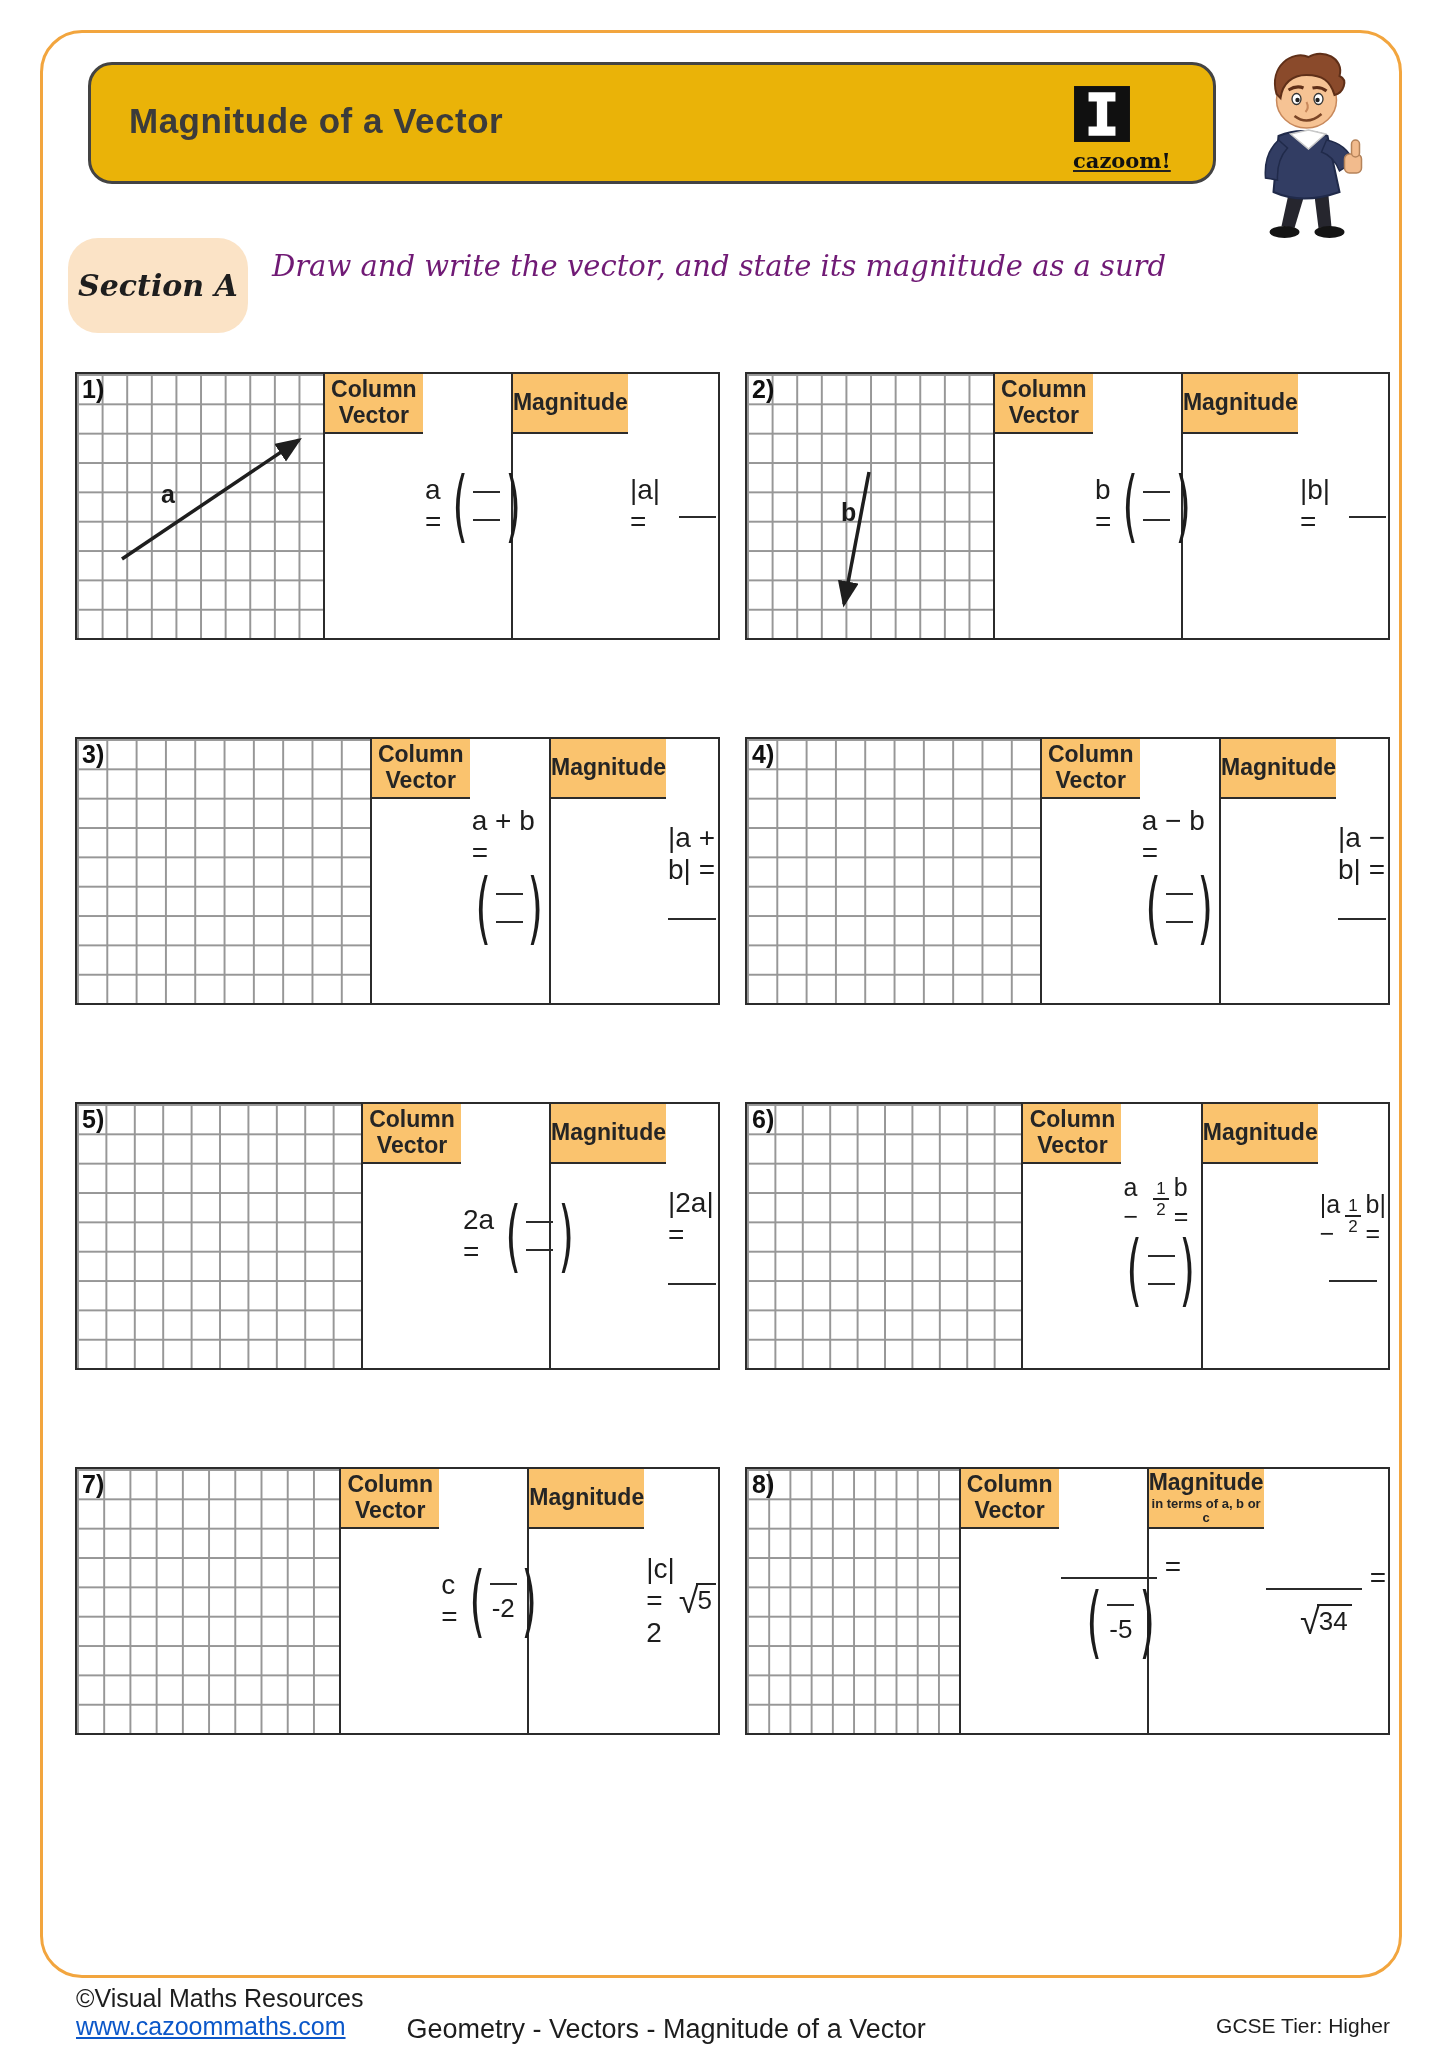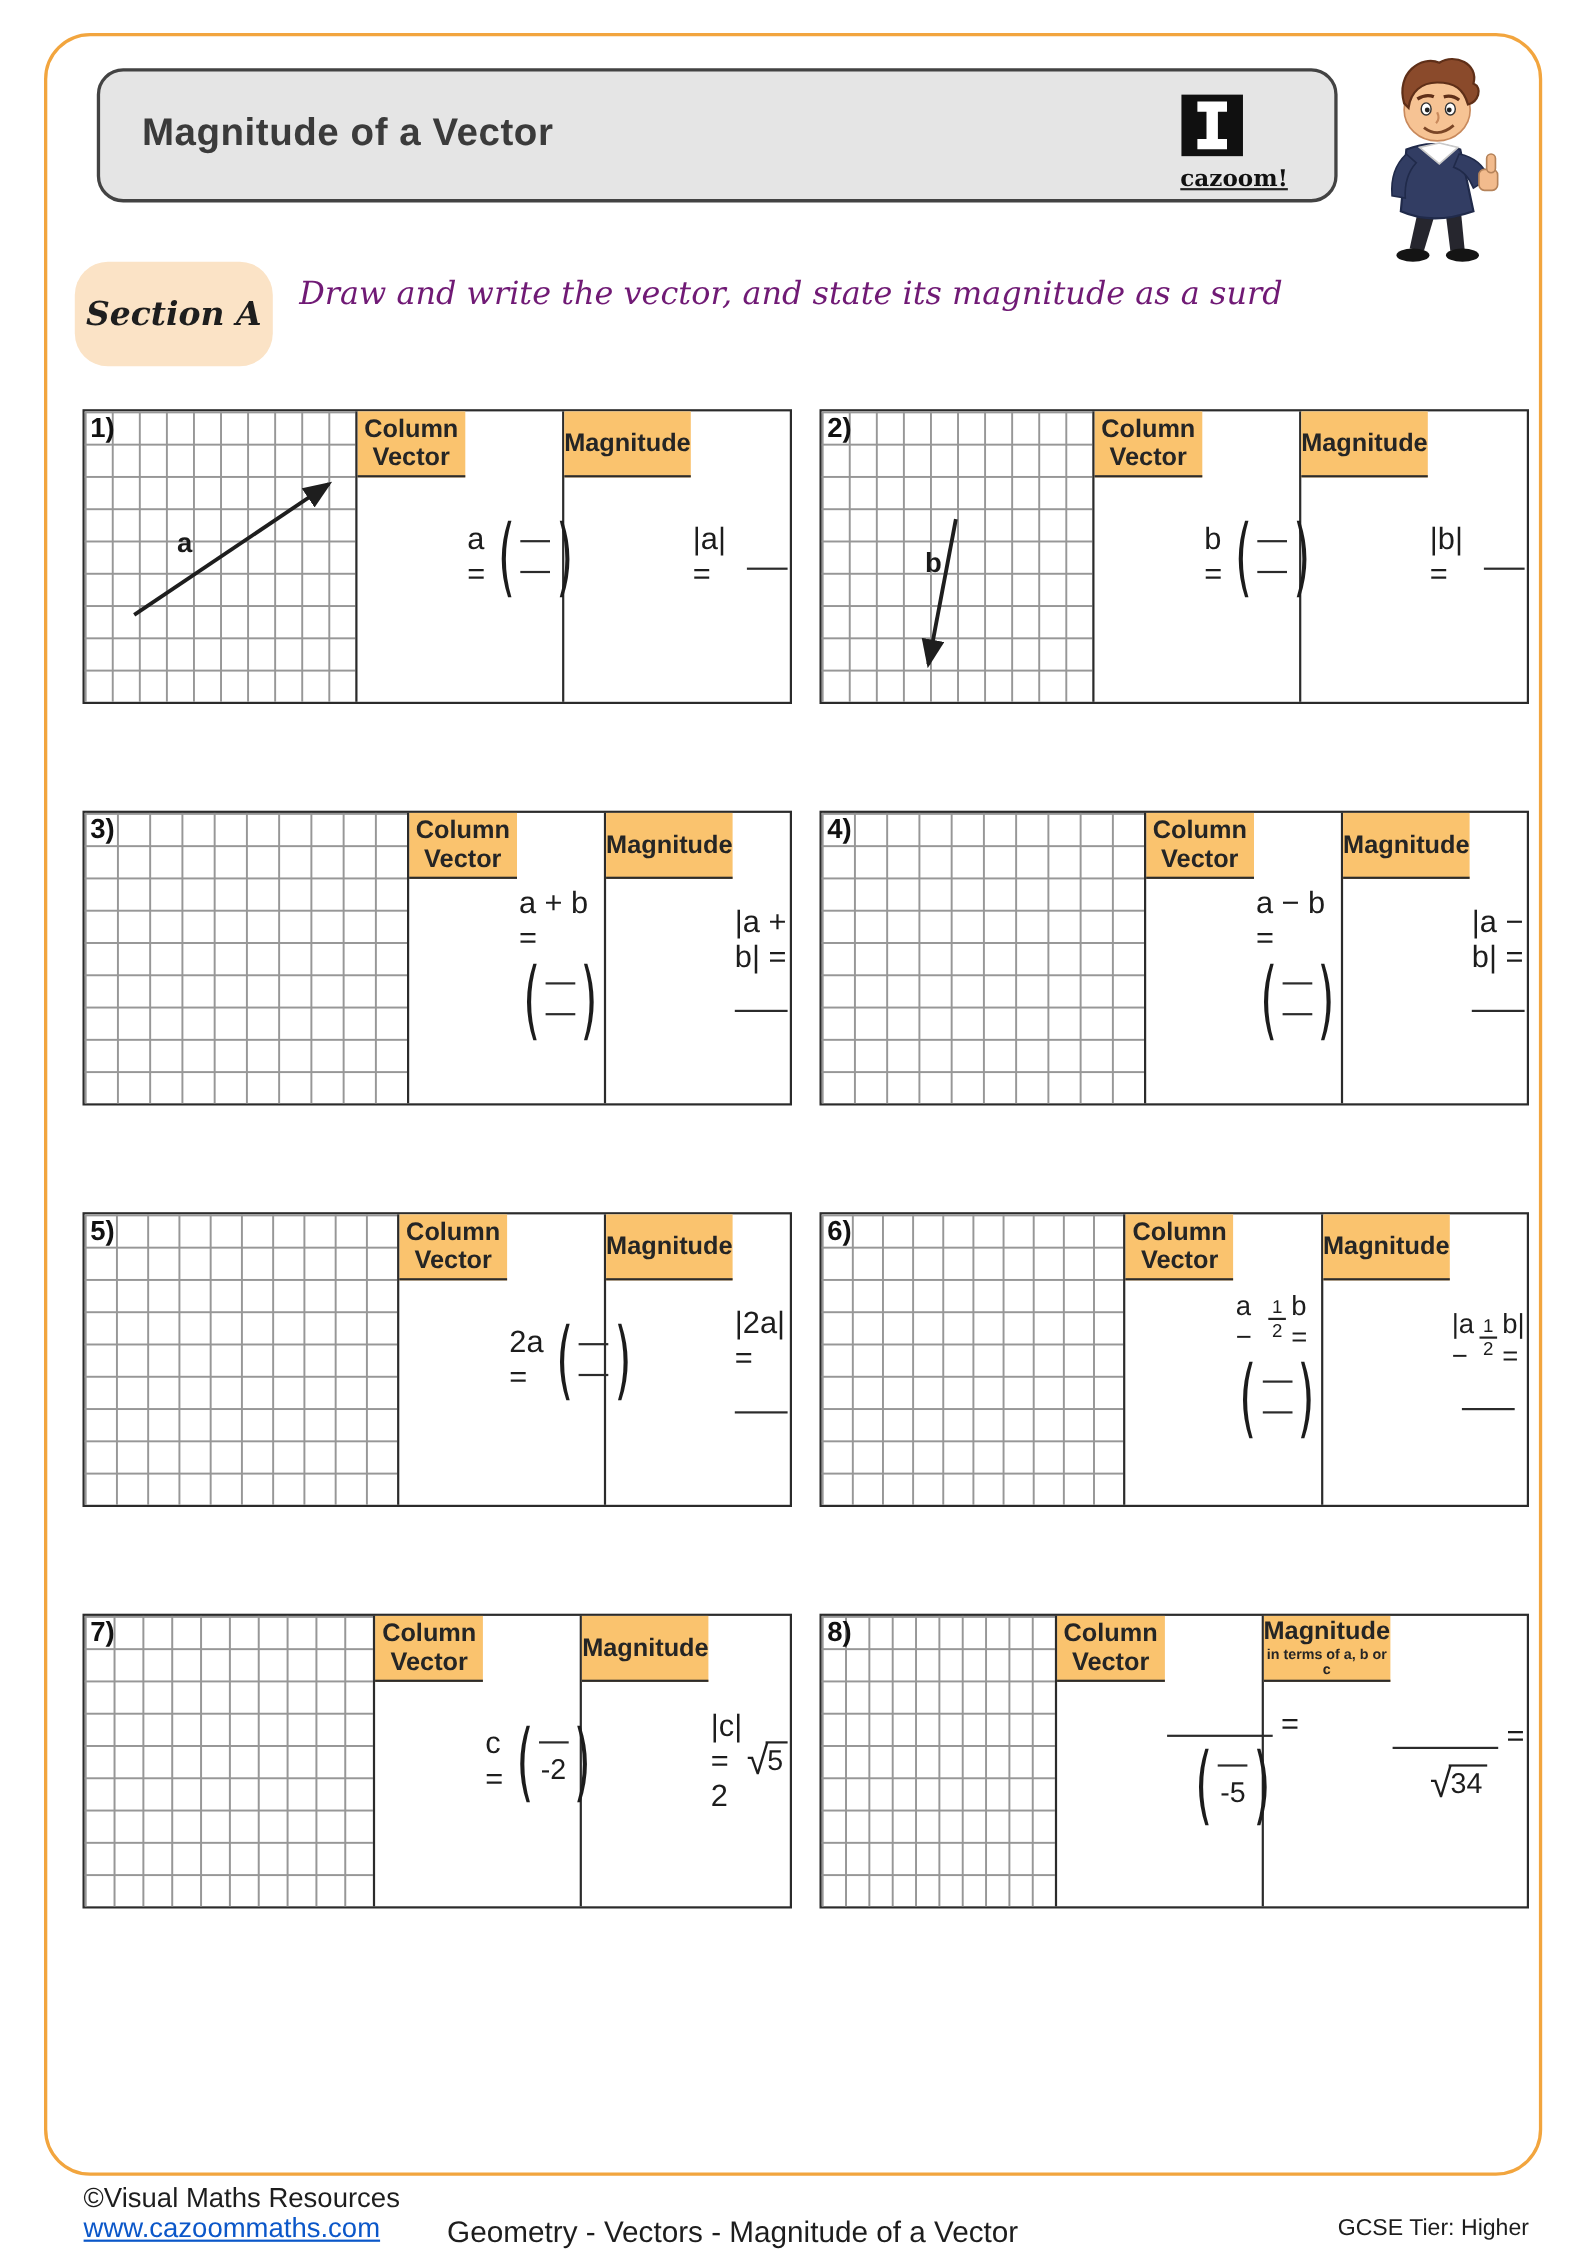--- a/index.html
+++ b/index.html
@@ -7,21 +7,21 @@
     width:1448px;height:2048px;position:relative;background:#ffffff;
     font-family:"Liberation Sans", sans-serif;color:#222;overflow:hidden;
   }
   .outer-border{
     position:absolute;left:40px;top:30px;width:1362px;height:1948px;
     border:3px solid #F2A53E;border-radius:42px;box-sizing:border-box;
   }
   
   .header-box{
     position:absolute;left:88px;top:62px;width:1128px;height:122px;
-    border:3px solid #434343;border-radius:24px;box-sizing:border-box;background:#e5e5e5;
+    border:3px solid #434343;border-radius:24px;box-sizing:border-box;background:#eab308;
   }
   .page-title{position:absolute;left:38px;top:36px;font-size:35px;font-weight:bold;color:#3b3b3b;letter-spacing:.5px;}
   .logo{position:absolute;right:24px;top:20px;width:116px;text-align:left;text-decoration:underline;}
   .logo-text{font-family:"DejaVu Serif", serif;font-weight:bold;font-size:21px;color:#111;margin-top:1px;}
   .mascot{position:absolute;left:1224px;top:44px;width:170px;height:200px;}
   
   .section-pill{
     position:absolute;left:68px;top:238px;width:180px;height:95px;background:#FBE3C6;
     border-radius:30px;display:flex;align-items:center;justify-content:center;
   }

